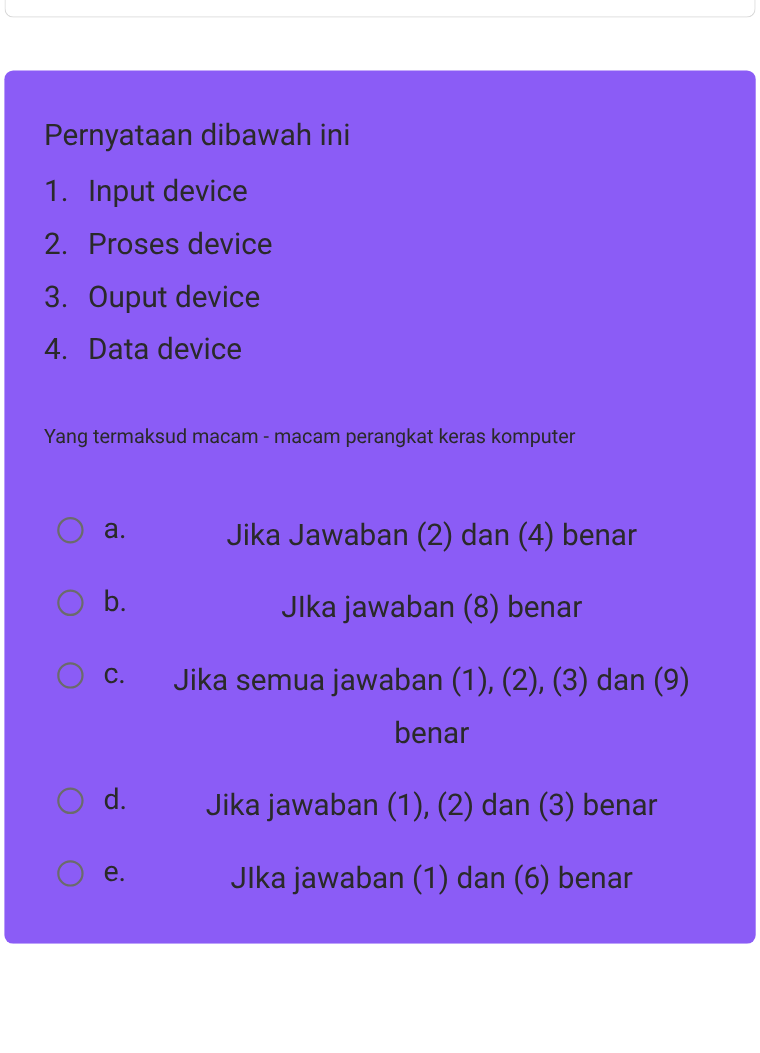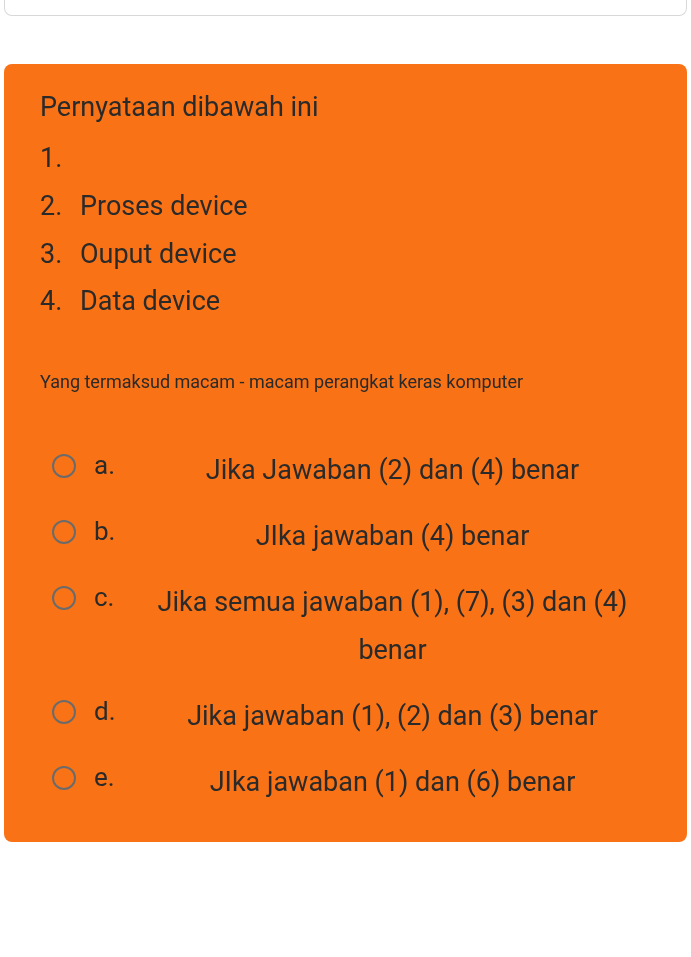--- a/index.html
+++ b/index.html
@@ -19,23 +19,23 @@
       margin: 0 4px 0 4px;
       height: 16px;
       border: 1px solid #d8d8d8;
       border-top: none;
       border-radius: 0 0 8px 8px;
       background: #ffffff;
     }
     
     .question-card {
       margin: 48px 4px 0 4px;
-      background: #f97316;
+      background: #8b5cf6;
       border-radius: 8px;
-      padding: 24px 36px 36px 36px;
+      padding: 40px 36px 36px 36px;
     }
     
     .question-intro {
       font-size: 27px;
       color: #2a2a2a;
       line-height: 1.45;
       margin-bottom: 8px;
     }
     
     .numbered-list {
@@ -109,20 +109,21 @@
 
 <div class="empty-card"></div>
 
 <div class="question-card">
 
   <div class="question-intro">Pernyataan dibawah ini</div>
 
   <div class="numbered-list">
     <div class="numbered-item">
       <span class="num">1.</span>
+      <span>Input device</span>
     </div>
     <div class="numbered-item">
       <span class="num">2.</span>
       <span>Proses device</span>
     </div>
     <div class="numbered-item">
       <span class="num">3.</span>
       <span>Ouput device</span>
     </div>
     <div class="numbered-item">
@@ -137,27 +138,27 @@
 
     <label class="option-row">
       <span class="radio-button"></span>
       <span class="option-letter">a.</span>
       <span class="option-text">Jika Jawaban (2) dan (4) benar</span>
     </label>
 
     <label class="option-row">
       <span class="radio-button"></span>
       <span class="option-letter">b.</span>
-      <span class="option-text">JIka jawaban (4) benar</span>
+      <span class="option-text">JIka jawaban (8) benar</span>
     </label>
 
     <label class="option-row">
       <span class="radio-button"></span>
       <span class="option-letter">c.</span>
-      <span class="option-text">Jika semua jawaban (1), (7), (3) dan (4) benar</span>
+      <span class="option-text">Jika semua jawaban (1), (2), (3) dan (9) benar</span>
     </label>
 
     <label class="option-row">
       <span class="radio-button"></span>
       <span class="option-letter">d.</span>
       <span class="option-text">Jika jawaban (1), (2) dan (3) benar</span>
     </label>
 
     <label class="option-row">
       <span class="radio-button"></span>

